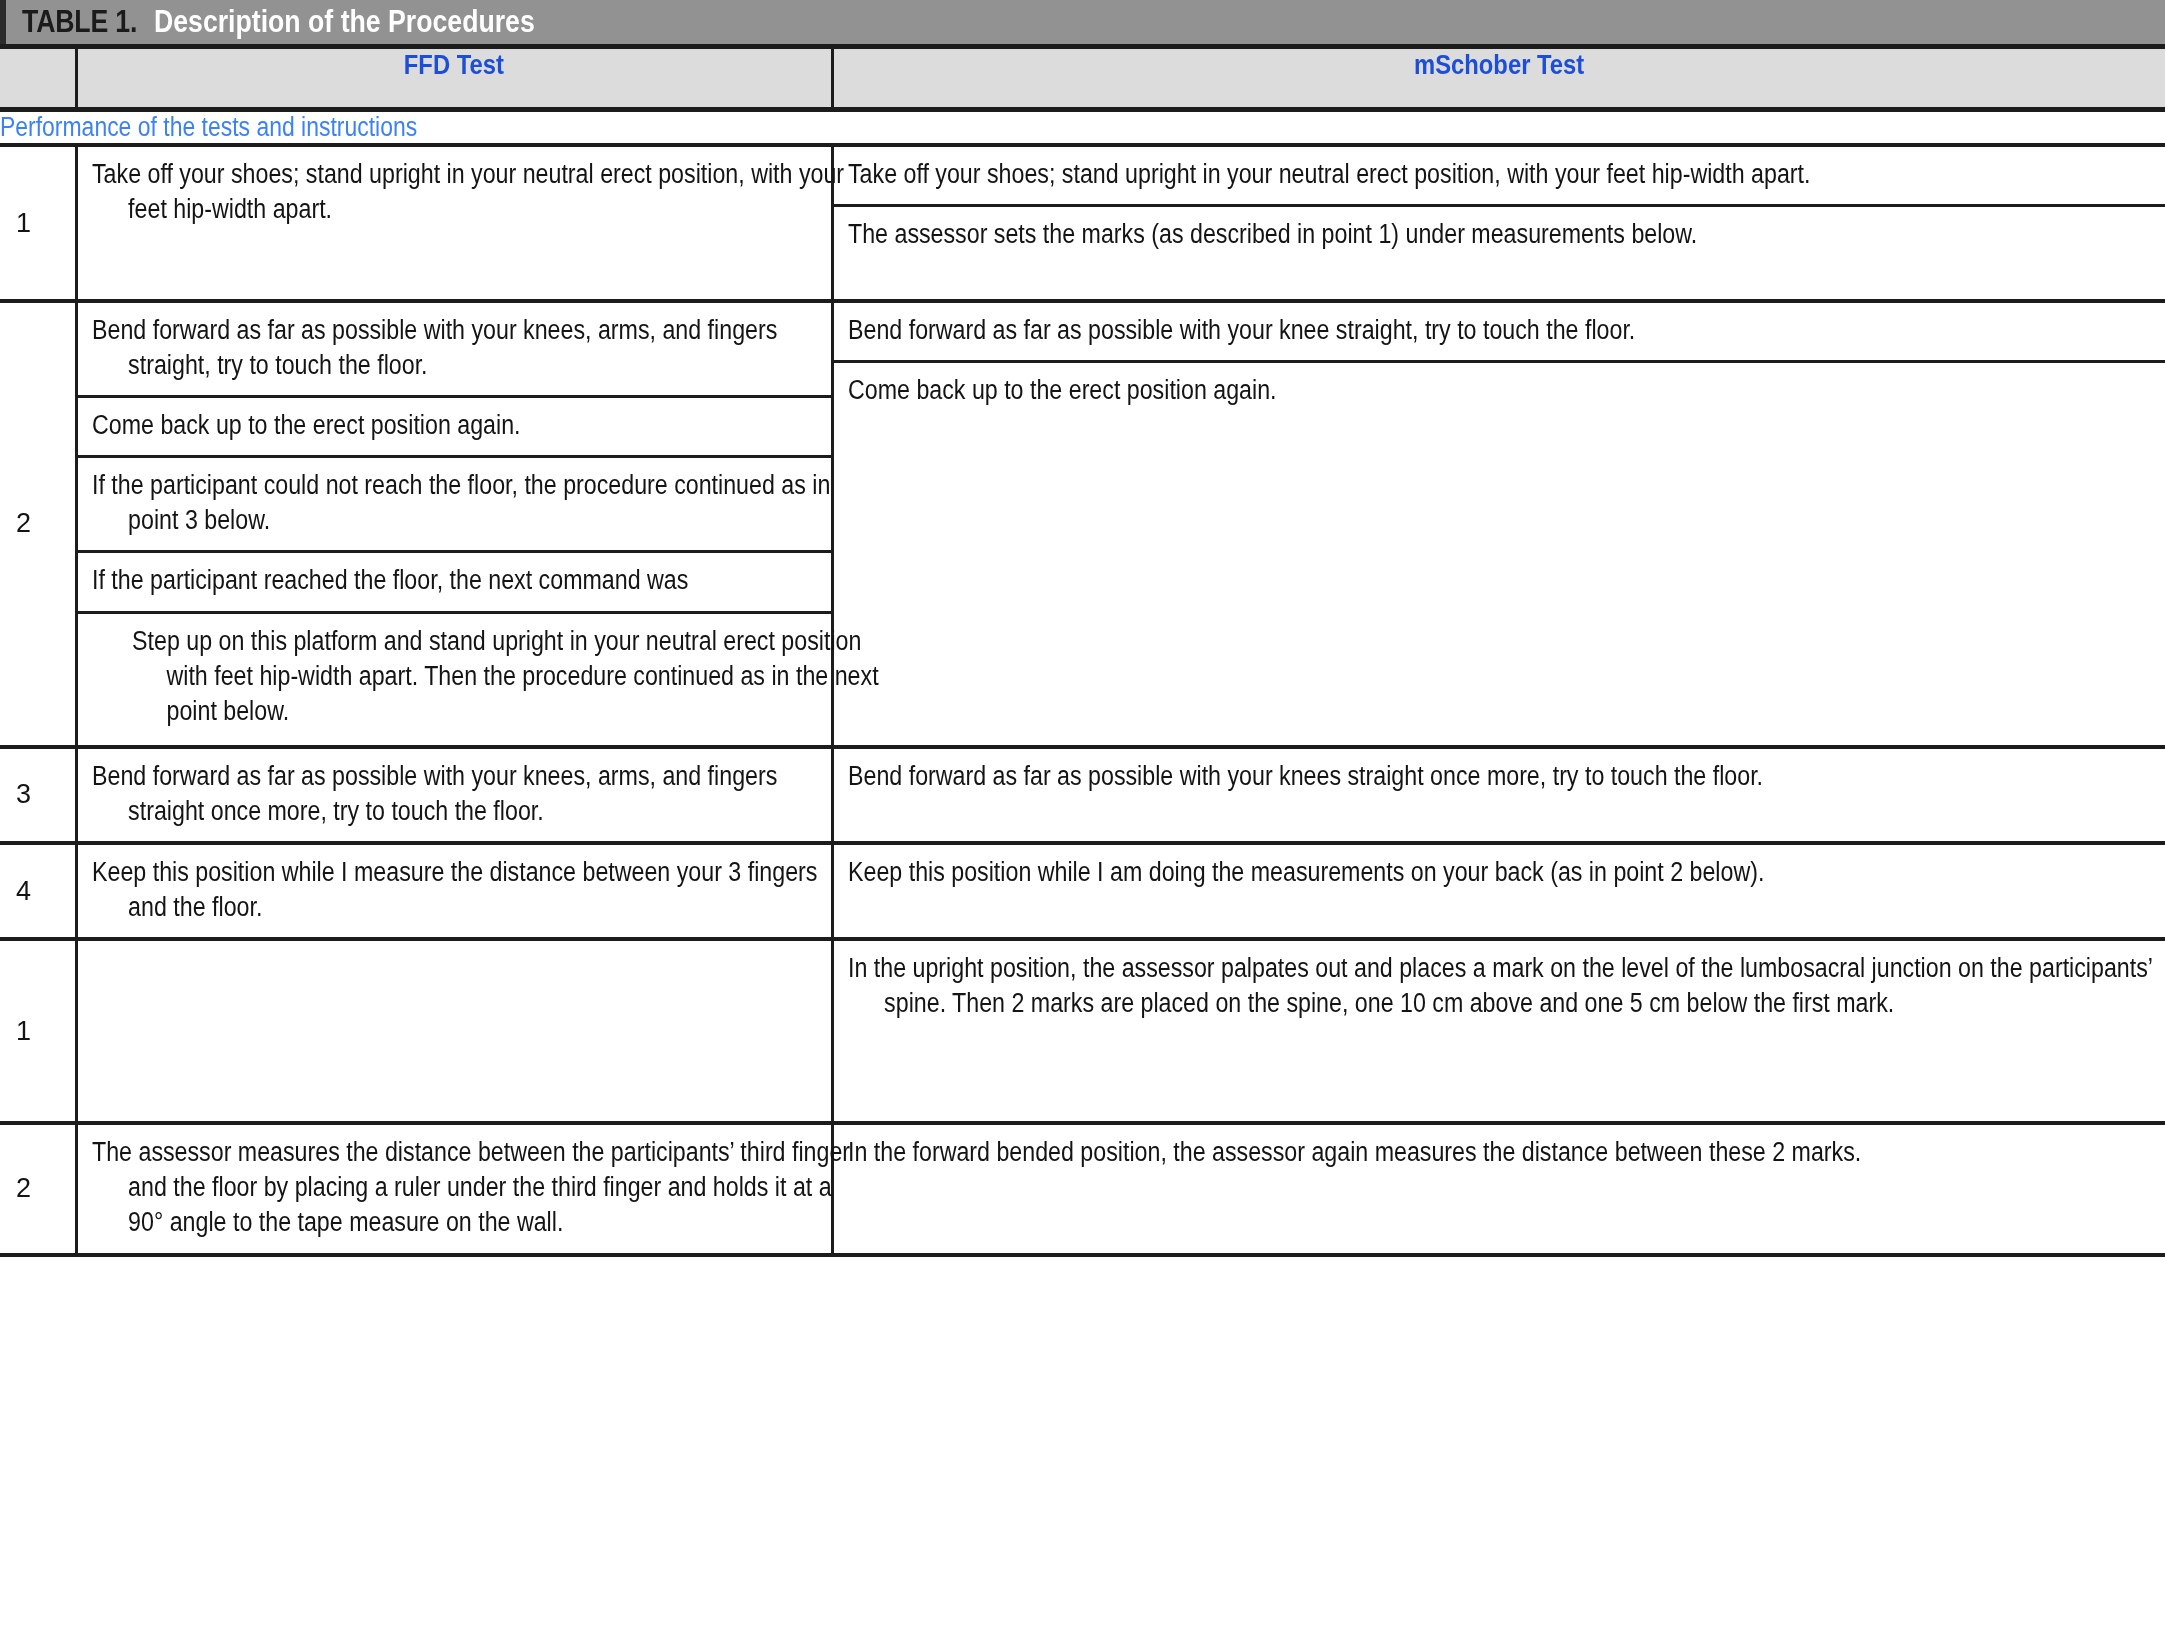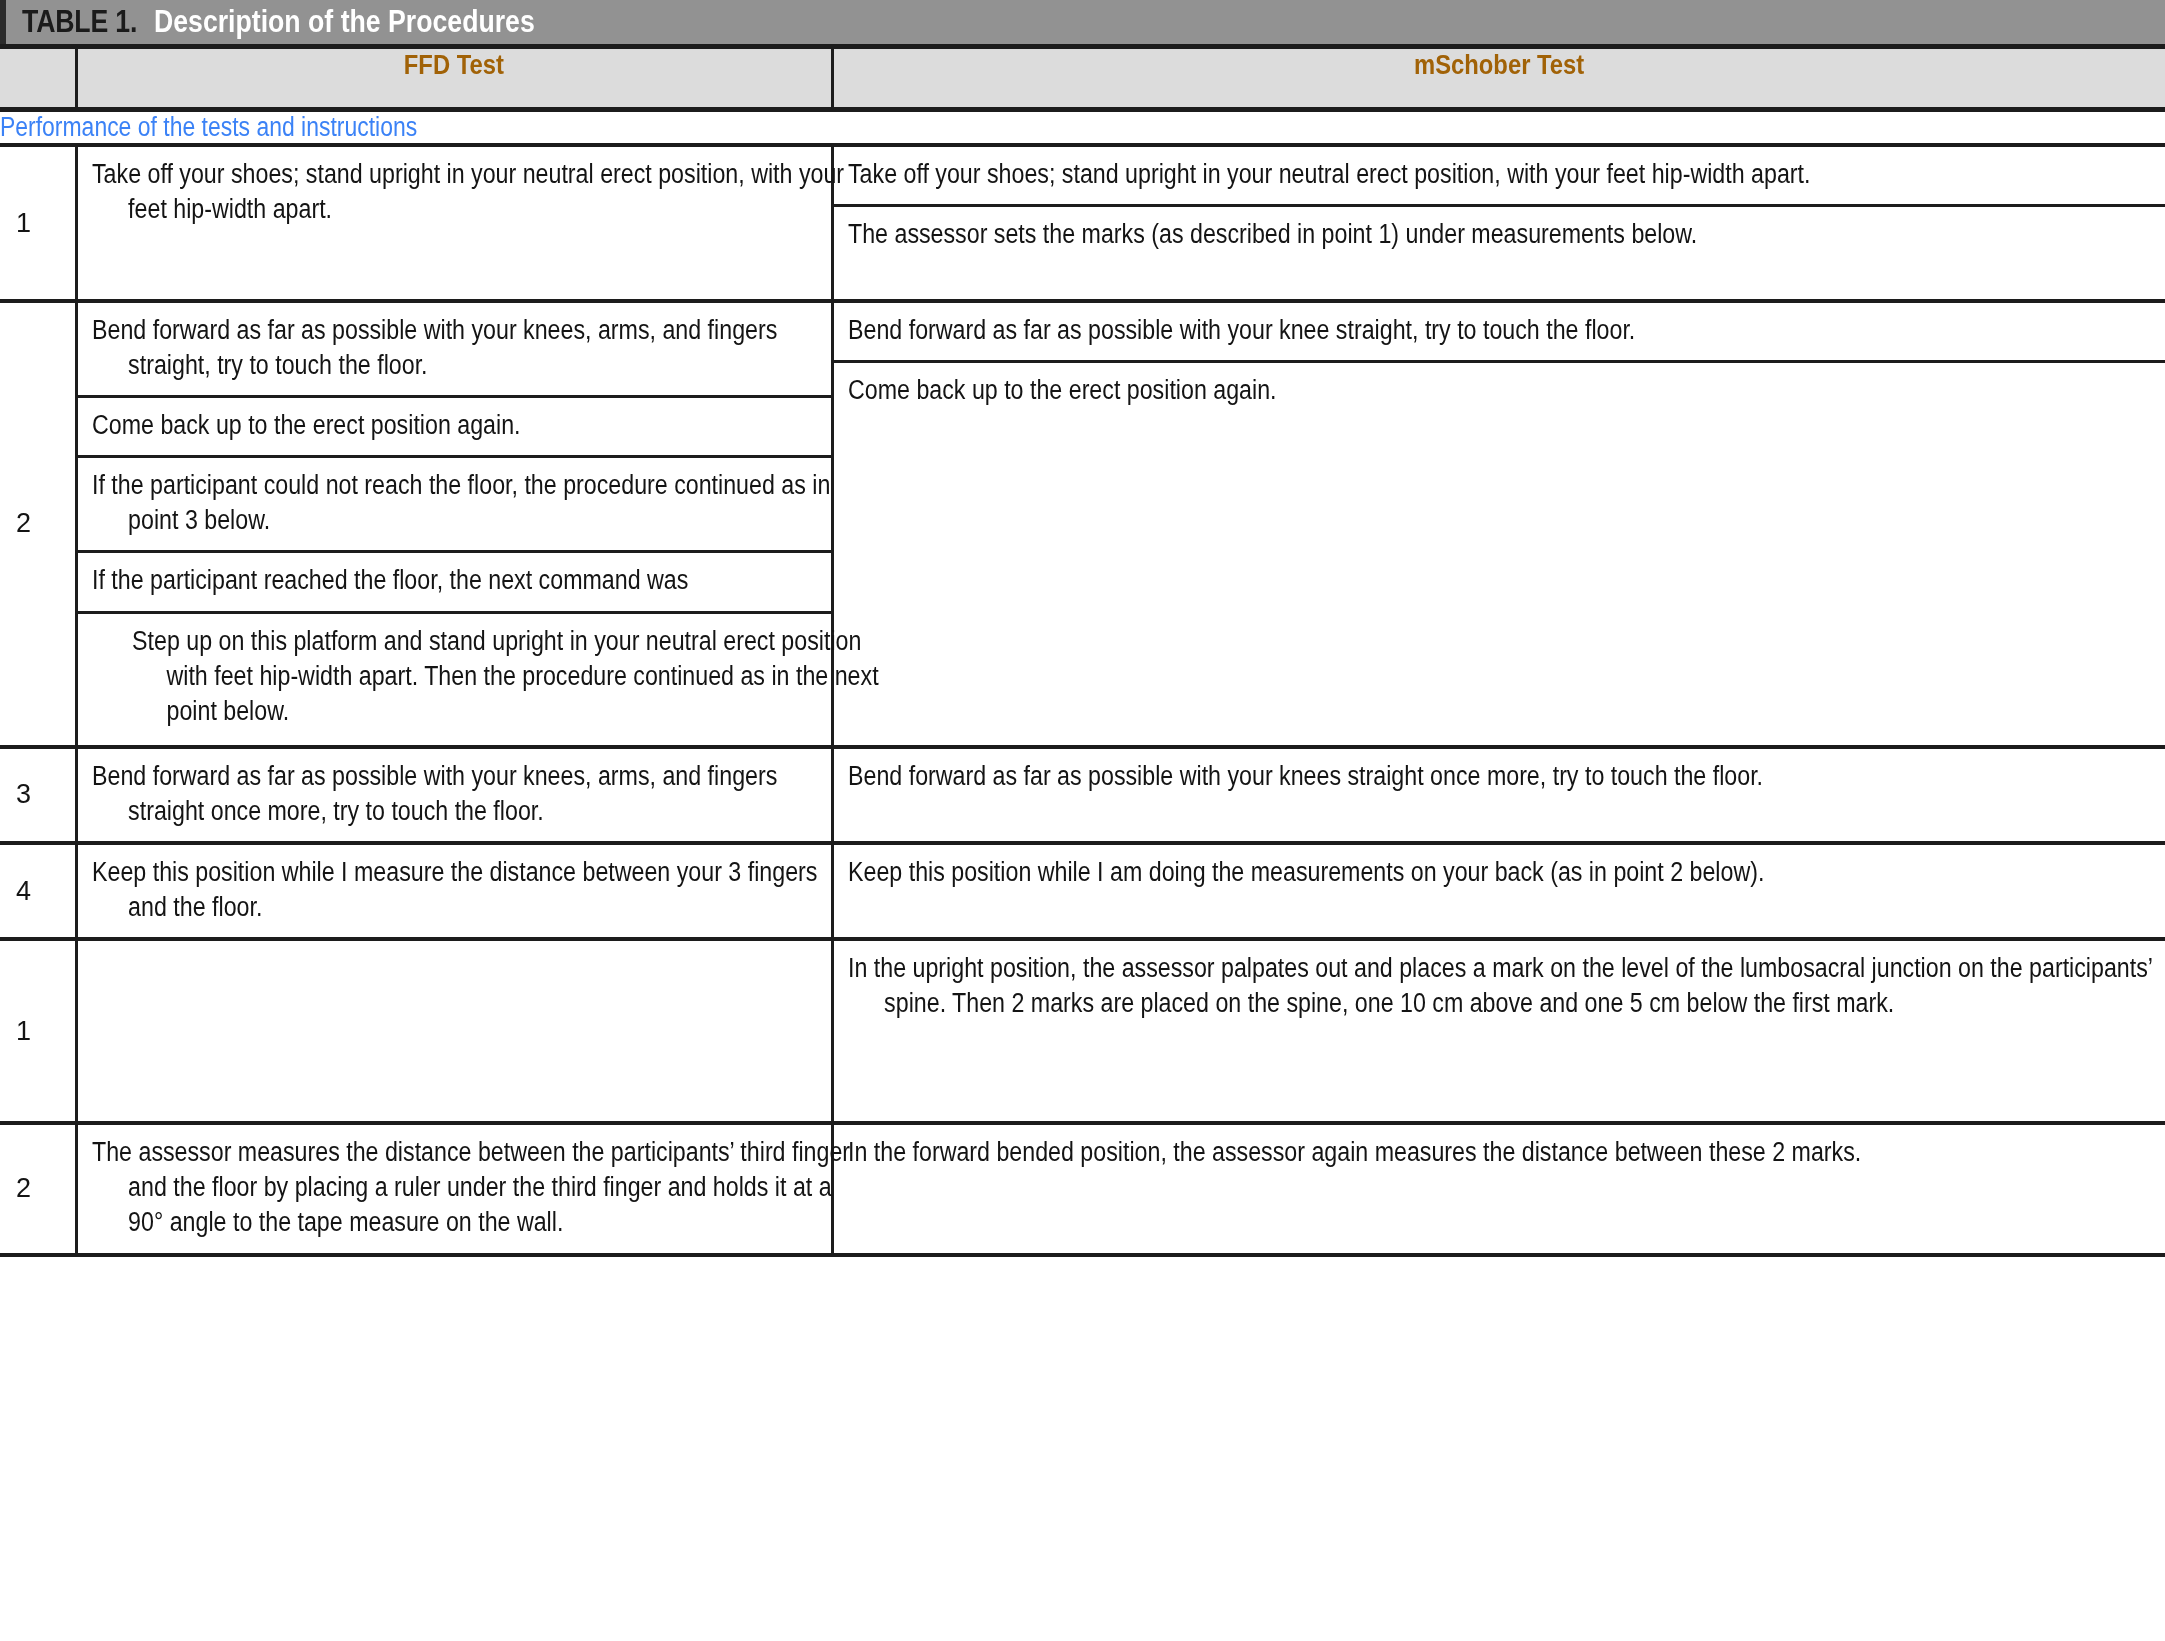--- a/index.html
+++ b/index.html
@@ -70,21 +70,21 @@
     background: #dcdcdc;
     border-top: 5px solid #1c1c1c;
     border-bottom: 5px solid #1c1c1c;
     height: 58px;
   }
   .hdr td.num { border-right: 3px solid #1c1c1c; }
   .hdr td.colhead {
     text-align: center;
     font-weight: bold;
     font-size: 28px;
-    color: #a16207;
+    color: #1d4ed8;
     border-right: 3px solid #1c1c1c;
   }
   .hdr td.colhead:last-child { border-right: none; margin-top: 24px; }
   .hdr .hlabel {
     display: inline-block;
     transform: scaleX(0.85);
     white-space: nowrap;
   }
 
   

